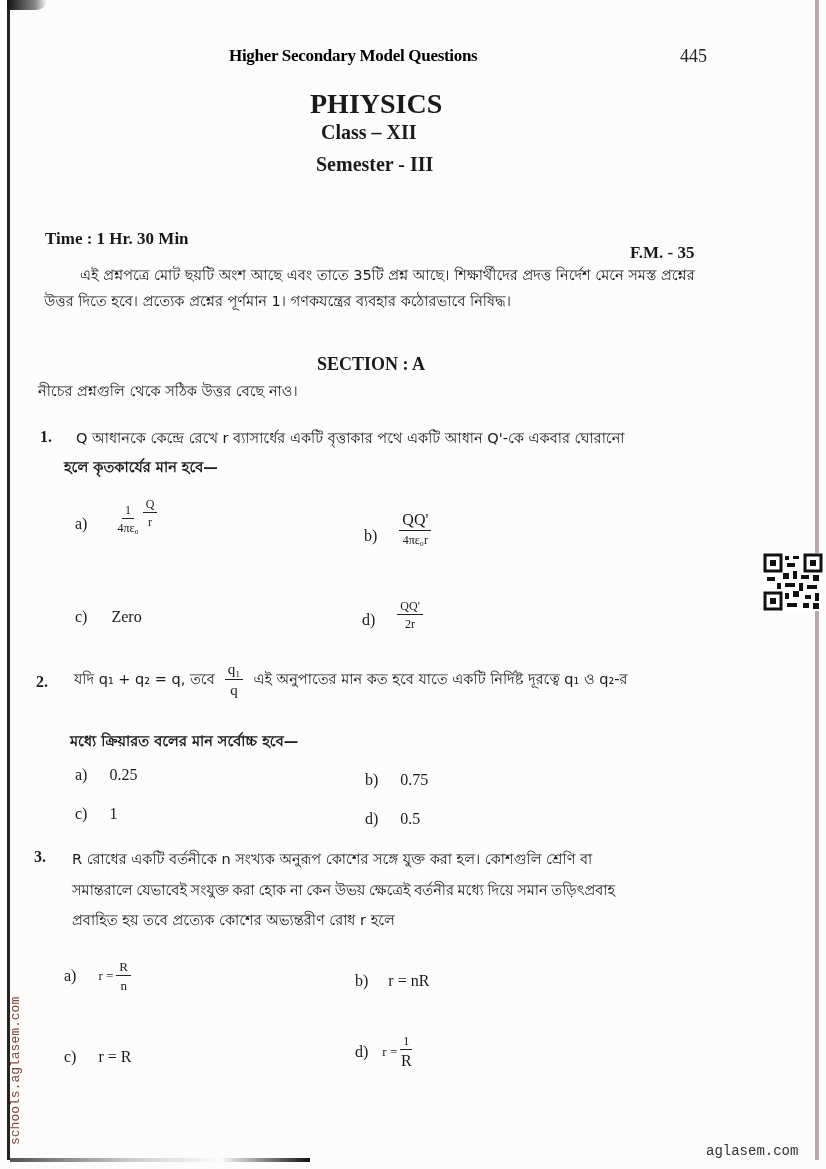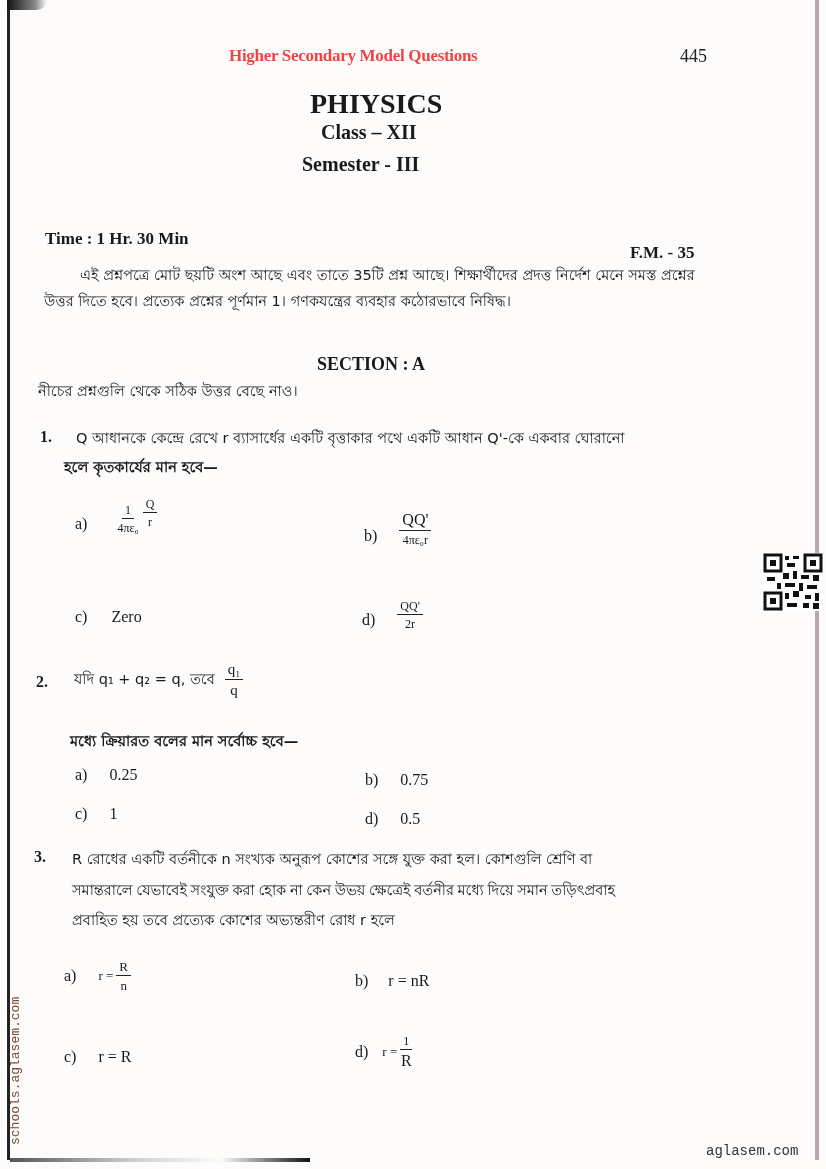--- a/index.html
+++ b/index.html
@@ -7,25 +7,25 @@
     width:826px; height:1169px; position:relative; overflow:hidden;
     background:#fdfcfb;
     font-family:"Liberation Serif", "DejaVu Serif", serif;
     color:#1a1a1a;
   }
   .page-border-left { position:absolute; left:7px; top:8px; width:3px; height:1152px; background:#222; }
   .page-border-right { position:absolute; left:815px; top:0; width:4px; height:1160px; background:#b9a5ac; }
   .corner-tl { position:absolute; left:7px; top:0; width:40px; height:10px; background:linear-gradient(90deg,#111,#888 70%,transparent); border-bottom-right-radius:20px; }
   .bottom-edge { position:absolute; left:10px; top:1158px; width:300px; height:4px; background:linear-gradient(90deg,#555,#ccc 40%,#fdfcfb 70%,#111); }
   .abs { position:absolute; white-space:nowrap; }
-  .running-head { left:229px; top:46px; font-size:17px; letter-spacing:-0.3px; font-weight:bold; color:#ef4444; }
+  .running-head { left:229px; top:46px; font-size:17px; letter-spacing:-0.3px; font-weight:bold; color:#000000; }
   .page-num { left:680px; top:46px; font-size:18px; color:#222; }
   .subject { left:310px; top:88px; font-size:28px; font-weight:bold;text-align:center; }
   .class { left:321px; top:121px; font-size:20px; font-weight:bold; }
-  .semester { left:302px; top:153px; font-size:20px; font-weight:bold; }
+  .semester { left:316px; top:153px; font-size:20px; font-weight:bold; }
   .time { left:45px; top:229px; font-size:17px; font-weight:bold; }
   .fm { left:630px; top:243px; font-size:17px; font-weight:bold; }
   .instr { left:44px; width:680px; font-family:"DejaVu Sans", sans-serif; font-size:14.5px; white-space:normal; line-height:26px; }
   .section-head { left:317px; top:354px; font-size:18px; font-weight:bold; }
   .beng { font-family:"DejaVu Sans", sans-serif; font-size:14.5px; }
   .qnum { font-size:16px; font-weight:bold; }
   .opt { font-size:16px; }
   .frac { display:inline-flex; flex-direction:column; align-items:center; vertical-align:middle; line-height:1; }
   .frac .num { border-bottom:1px solid #222; padding:0 3px 2px; }
   .frac .den { padding-top:3px; }
@@ -124,20 +124,21 @@
   </g>
 </svg>
 
 <div class="abs qnum" style="left:36px; top:673px;">2.</div>
 <div class="abs beng" style="left:74px; top:662px; display:flex; align-items:center;">
   <span>যদি q₁ + q₂ = q, তবে</span>
   <span class="frac" style="margin:0 10px; font-family:'Liberation Serif', serif; font-size:15px;">
     <span class="num">q₁</span>
     <span class="den">q</span>
   </span>
+  <span>এই অনুপাতের মান কত হবে যাতে একটি নির্দিষ্ট দূরত্বে q₁ ও q₂-র</span>
 </div>
 <div class="abs beng" style="left:70px; top:730px;font-weight:bold;">মধ্যে ক্রিয়ারত বলের মান সর্বোচ্চ হবে—</div>
 
 <div class="abs opt" style="left:75px; top:766px;">
   <span>a)</span>
   <span style="display:inline-block; width:14px;"></span>
   <span>0.25</span>
 </div>
 <div class="abs opt" style="left:365px; top:771px;">
   <span>b)</span>

